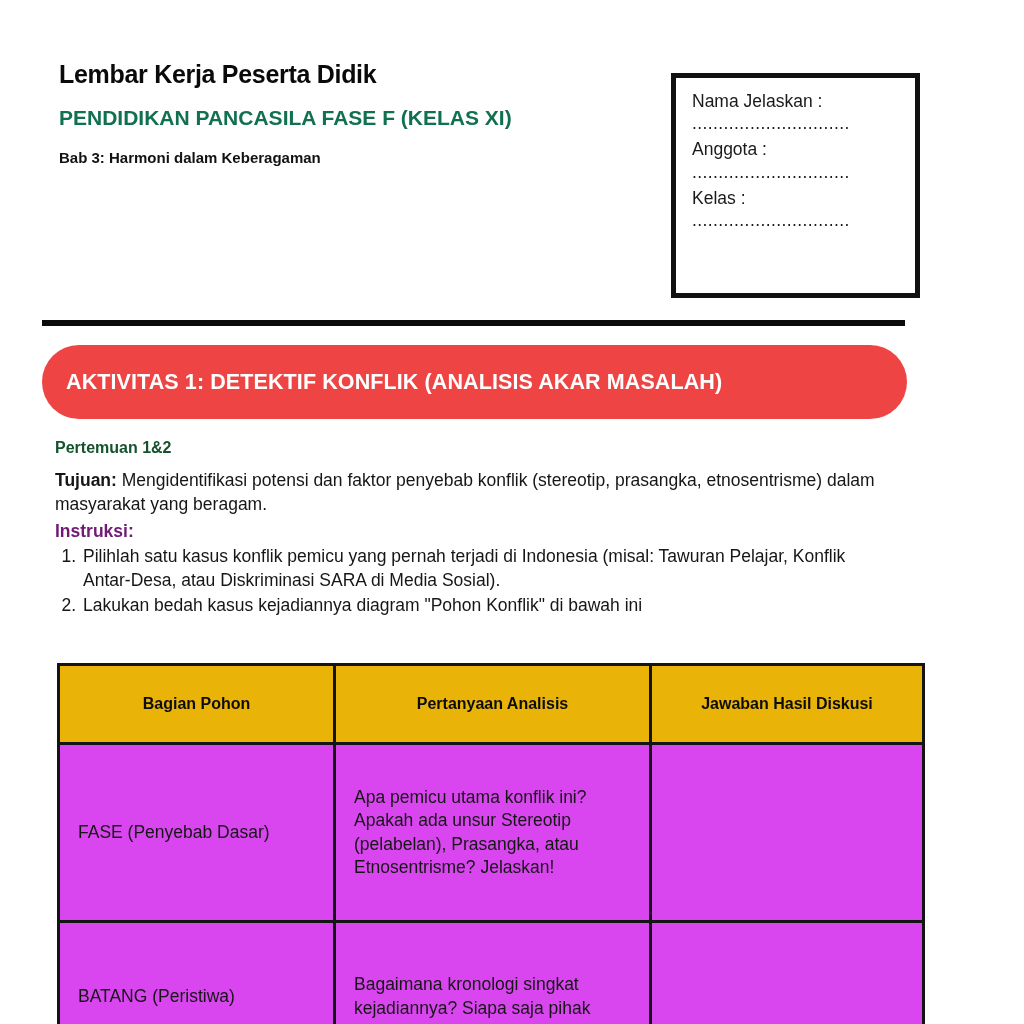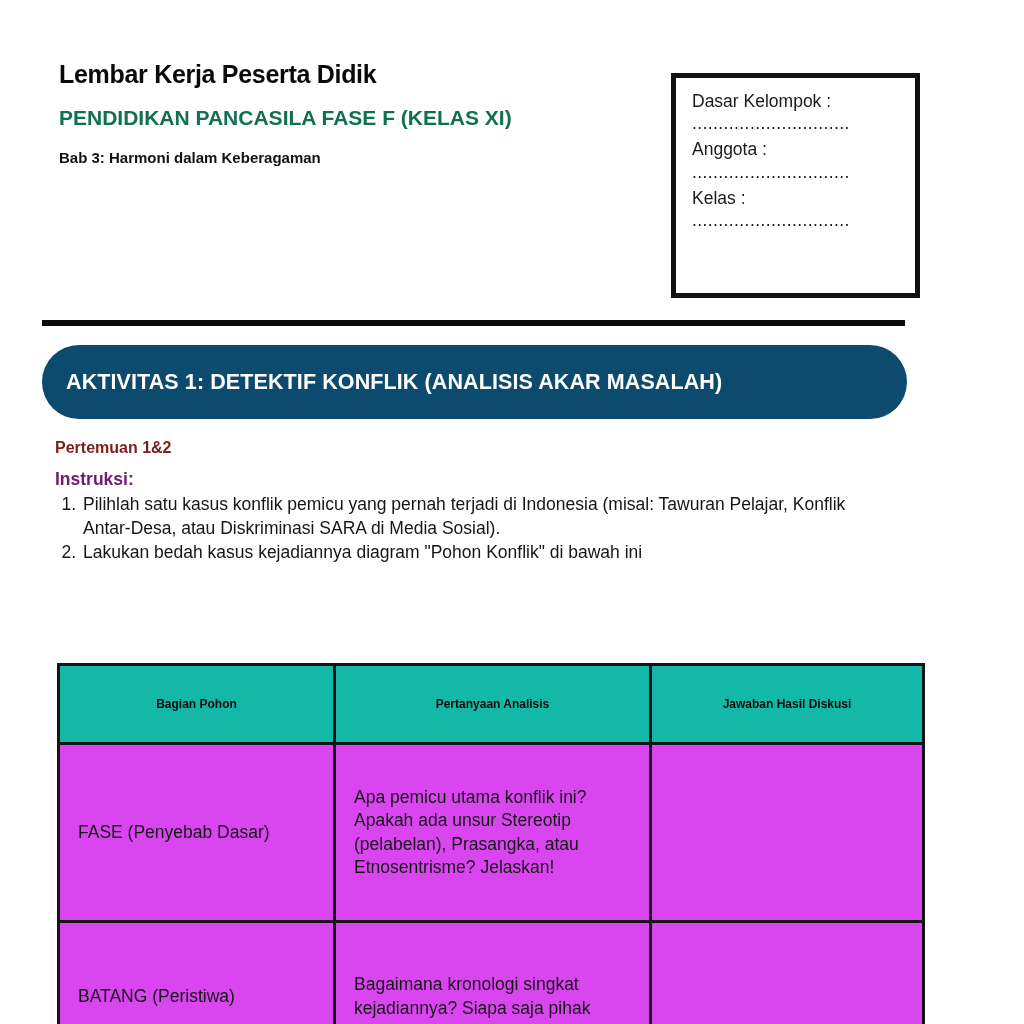--- a/index.html
+++ b/index.html
@@ -107,21 +107,21 @@
     background: #0b0b0b;
   }
 
   
   .activity-banner {
     position: absolute;
     left: 42px;
     top: 345px;
     width: 865px;
     height: 74px;
-    background: #0c4a6e;
+    background: #ef4444;
     border-radius: 40px;
     display: flex;
     align-items: center;
   }
 
   .activity-banner-text {
     color: #ffffff;
     font-size: 21.5px;
     font-weight: bold;
     letter-spacing: 0.1px;
@@ -133,21 +133,21 @@
   .body-zone {
     position: absolute;
     left: 55px;
     top: 438px;
     width: 890px;
   }
 
   .meeting-label {
     font-size: 16px;
     font-weight: bold;
-    color: #7f1d1d;
+    color: #14532d;
     margin: 0 0 11px 0;
     line-height: 1.2;
   }
 
   .goal-para {
     font-size: 17.5px;
     color: #161616;
     line-height: 1.38;
     margin: 0 0 4px 0;
     width: 830px;
@@ -184,23 +184,23 @@
     width: 865px;
     border-collapse: collapse;
     table-layout: fixed;
   }
   .tree-table th,
   .tree-table td {
     border: 3px solid #141414;
     vertical-align: middle;
   }
   .tree-table thead th {
-    background: #14b8a6;
+    background: #eab308;
     height: 79px;
-    font-size: 12px;
+    font-size: 16px;
     font-weight: bold;
     color: #0d0d0d;
     text-align: center;
     padding: 4px 6px;
   }
   .col-a { width: 276px; }
   .col-b { width: 316px; }
   .col-c { width: 273px; }
 
   .tree-table tbody td {
@@ -230,40 +230,43 @@
 
   <div class="header-zone">
 
     <div class="title-block">
       <h1 class="doc-title">Lembar Kerja Peserta Didik</h1>
       <div class="doc-subtitle">PENDIDIKAN PANCASILA FASE F (KELAS XI)</div>
       <div class="doc-chapter">Bab 3: Harmoni dalam Keberagaman</div>
     </div>
 
     <div class="identity-box">
-      <div class="identity-line">Dasar Kelompok :</div>
+      <div class="identity-line">Nama Jelaskan :</div>
       <div class="identity-dots">..............................</div>
       <div class="identity-line">Anggota :</div>
       <div class="identity-dots">..............................</div>
       <div class="identity-line">Kelas :</div>
       <div class="identity-dots">..............................</div>
     </div>
 
   </div>
 
   <div class="divider"></div>
 
   <div class="activity-banner">
     <span class="activity-banner-text">AKTIVITAS 1: DETEKTIF KONFLIK (ANALISIS AKAR MASALAH)</span>
   </div>
 
   <div class="body-zone">
 
     <div class="meeting-label">Pertemuan 1&amp;2</div>
 
+    <p class="goal-para">
+      <b>Tujuan:</b><span> Mengidentifikasi potensi dan faktor penyebab konflik (stereotip, prasangka, etnosentrisme) dalam masyarakat yang beragam.</span>
+    </p>
 
     <div class="instruksi-label">Instruksi:</div>
 
     <ol class="instr-list">
       <li>
         <span class="li-inner">Pilihlah satu kasus konflik pemicu yang pernah terjadi di Indonesia (misal: Tawuran Pelajar, Konflik Antar-Desa, atau Diskriminasi SARA di Media Sosial).</span>
       </li>
       <li>
         <span class="li-inner">Lakukan bedah kasus kejadiannya diagram "Pohon Konflik" di bawah ini</span>
       </li>

